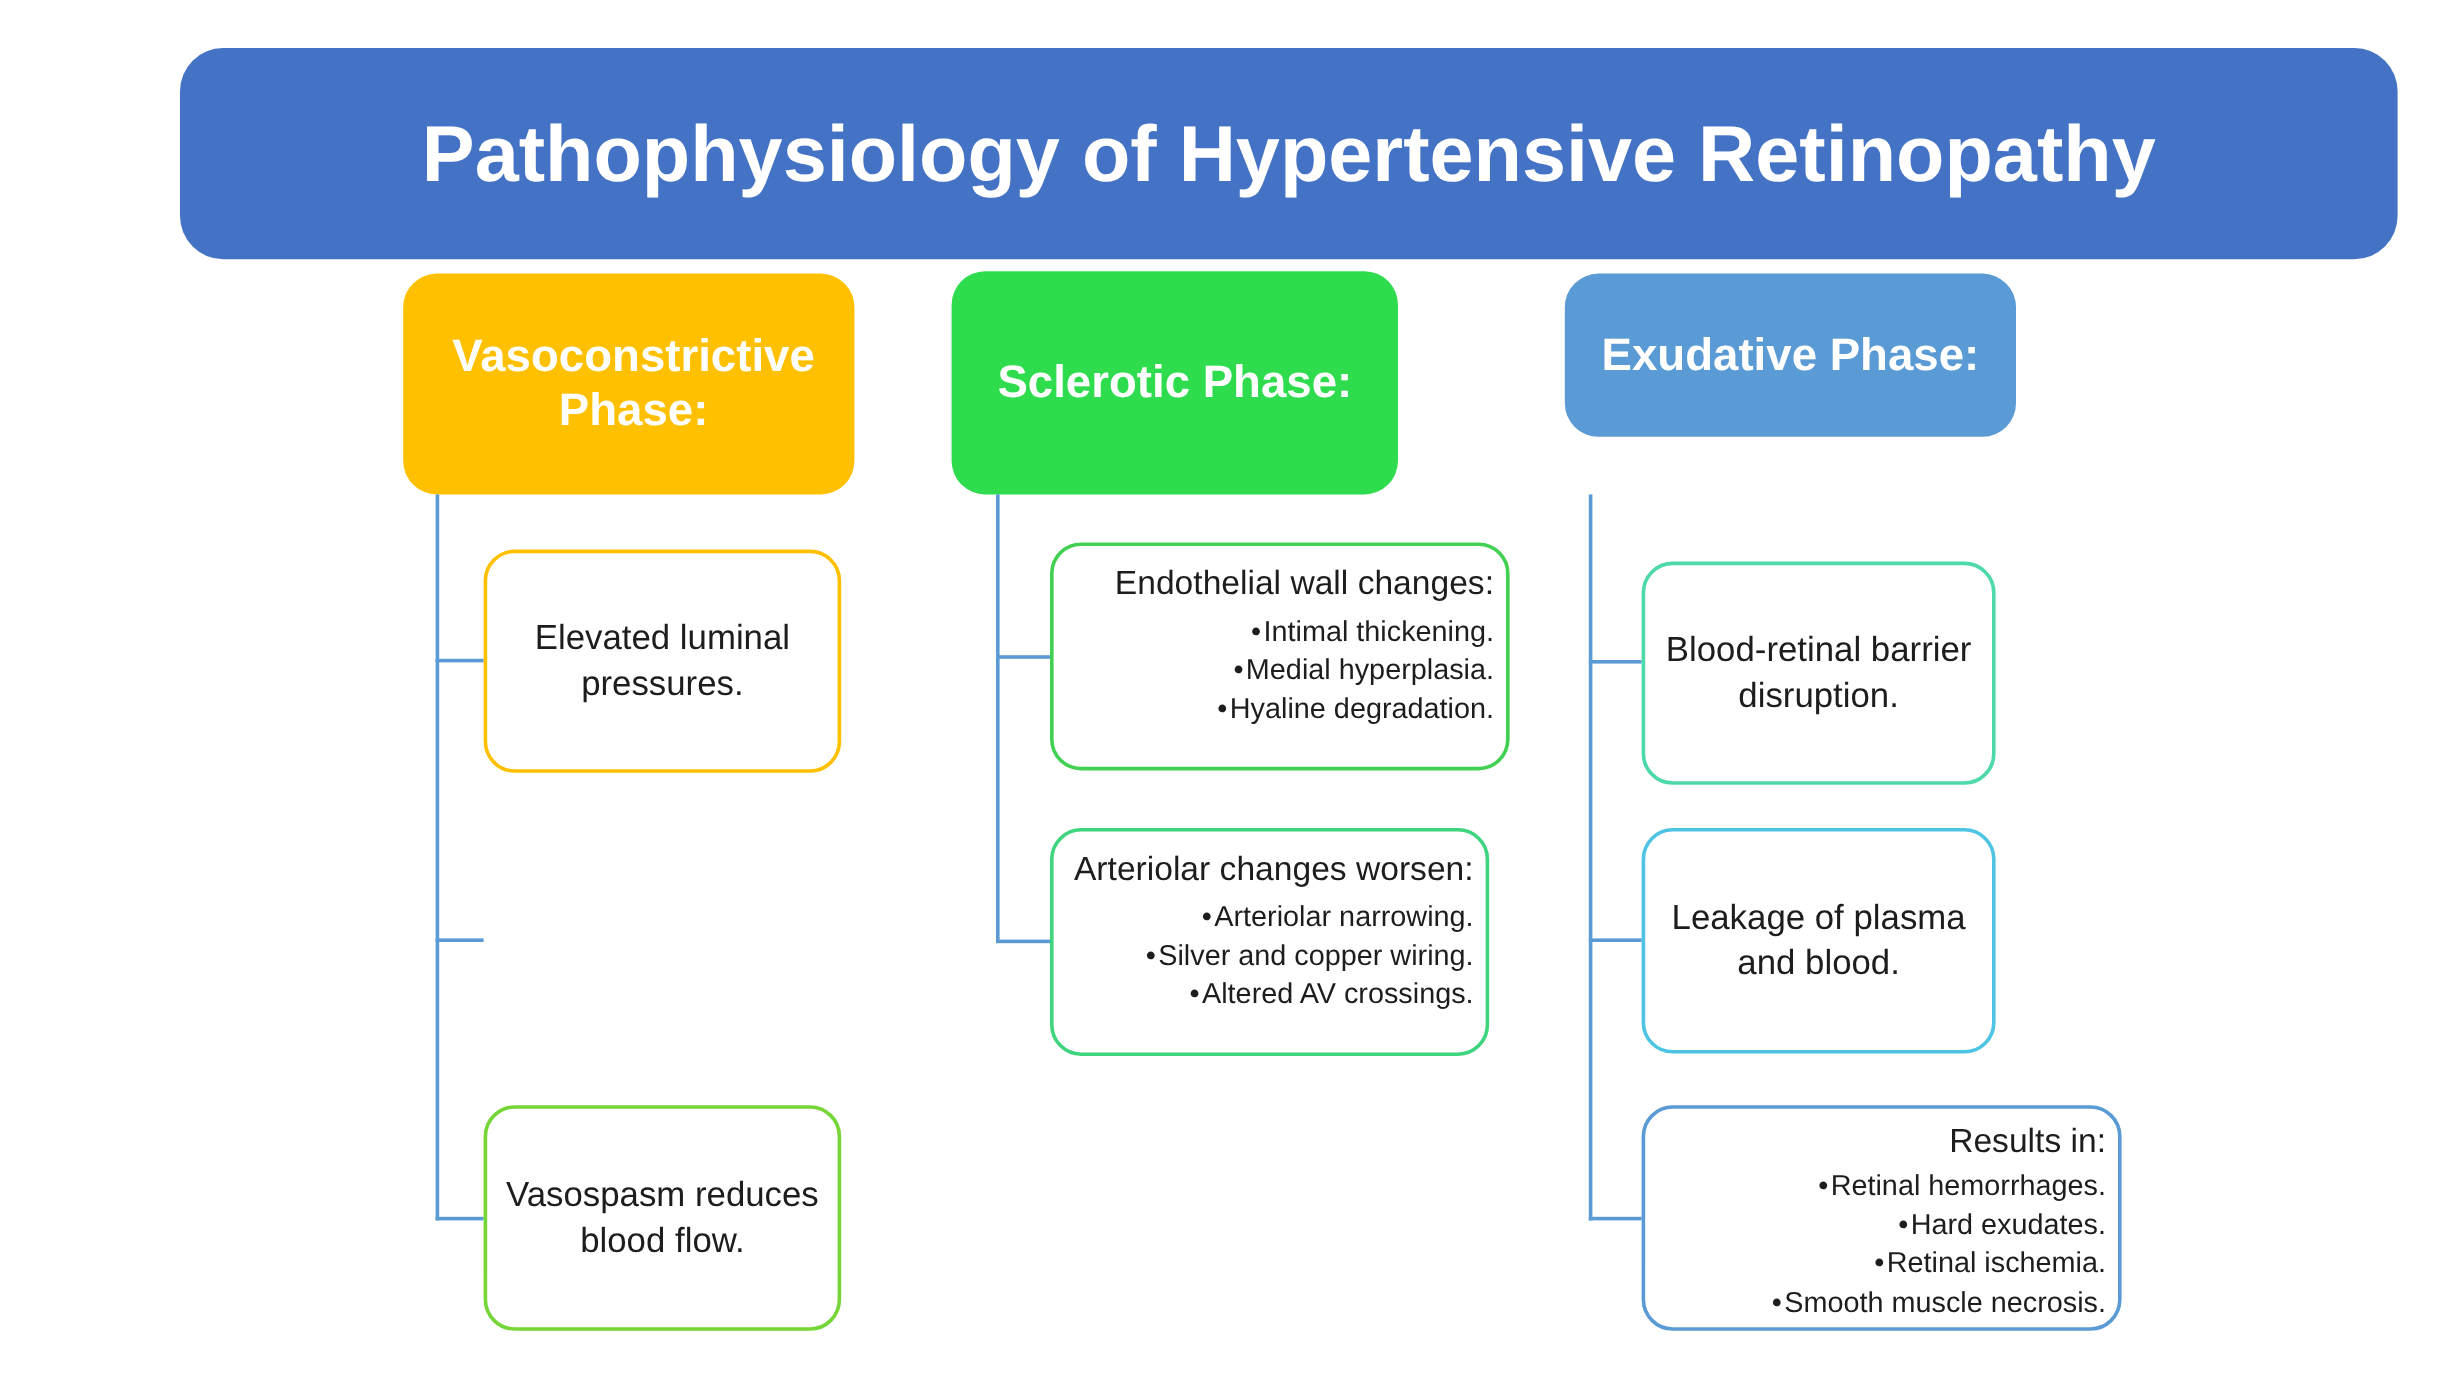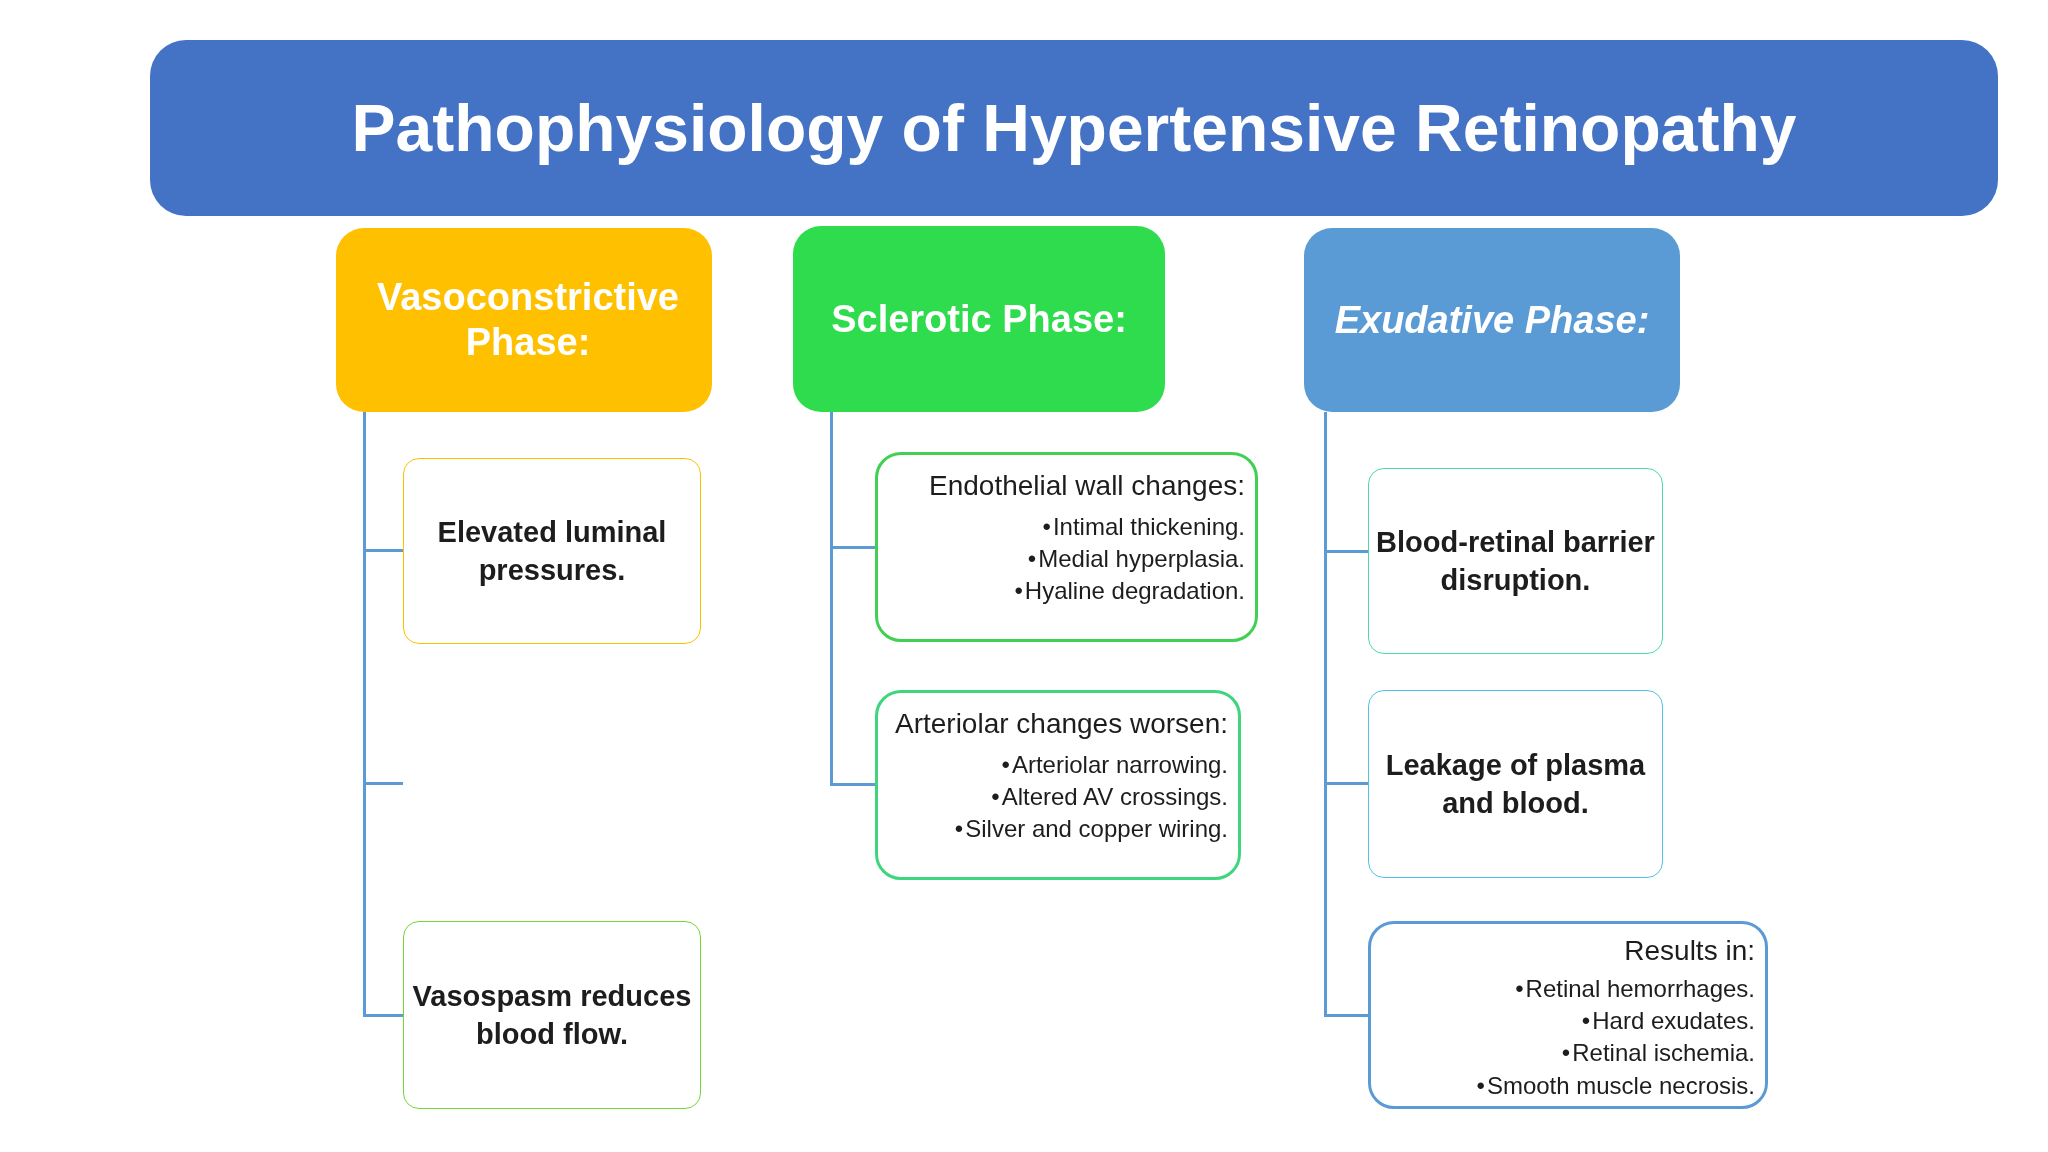--- a/index.html
+++ b/index.html
@@ -31,30 +31,29 @@
     font-weight:bold;
     font-size:38px;
     line-height:1.18;
     text-align:center;
     padding:0 12px;
     box-sizing:border-box;
   }
   .cbox{
     position:absolute;
     background:#ffffff;
-    border:1px solid #f97316;
-    border-radius:16px;
+    border:3px solid #f97316;
+    border-radius:26px;
     display:flex;align-items:center;justify-content:center;
     text-align:center;
     font-size:29px;
     line-height:1.32;
     color:#1d1d1d;
     padding:0 6px;
     box-sizing:border-box;
-    font-weight:bold;
   }
   .lbox{
     position:absolute;
     background:#ffffff;
     border:3px solid #cccccc;
     border-radius:26px;
     color:#1d1d1d;
     padding:14px 10px 8px 16px;
     box-sizing:border-box;
     text-align:right;
@@ -117,25 +116,25 @@
   <div class="lbox" style="left: 875px; top: 452px; width: 383px; height: 190px; border-color: rgb(65, 208, 82);">
     <div class="lbox-heading">Endothelial wall changes:</div>
     <div class="bullet-line">Intimal thickening.</div>
     <div class="bullet-line">Medial hyperplasia.</div>
     <div class="bullet-line">Hyaline degradation.</div>
   </div>
 
   <div class="lbox" style="left: 875px; top: 690px; width: 366px; height: 190px; border-color: rgb(63, 213, 126);">
     <div class="lbox-heading">Arteriolar changes worsen:</div>
     <div class="bullet-line">Arteriolar narrowing.</div>
+    <div class="bullet-line">Silver and copper wiring.</div>
     <div class="bullet-line">Altered AV crossings.</div>
-    <div class="bullet-line">Silver and copper wiring.</div>
   </div>
 
-  <div class="hdr" style="left: 1304px; top: 228px; width: 376px; height: 184px; background-color: rgb(91, 155, 213); font-style: italic;">
+  <div class="hdr" style="left: 1304px; top: 228px; width: 376px; height: 136px; background-color: rgb(91, 155, 213);">
     <span>Exudative Phase:</span>
   </div>
 
   <div class="vline" style="left:1324px;top:412px;height:605px;"></div>
   <div class="hline" style="left:1324px;top:550px;width:44px;"></div>
   <div class="hline" style="left:1324px;top:782px;width:44px;"></div>
   <div class="hline" style="left:1324px;top:1014px;width:44px;"></div>
 
   <div class="cbox" style="left: 1368px; top: 458px; width: 295px; height: 186px; border-color: rgb(78, 217, 168); margin-top: 10px;">
     <span>Blood-retinal barrier disruption.</span>

